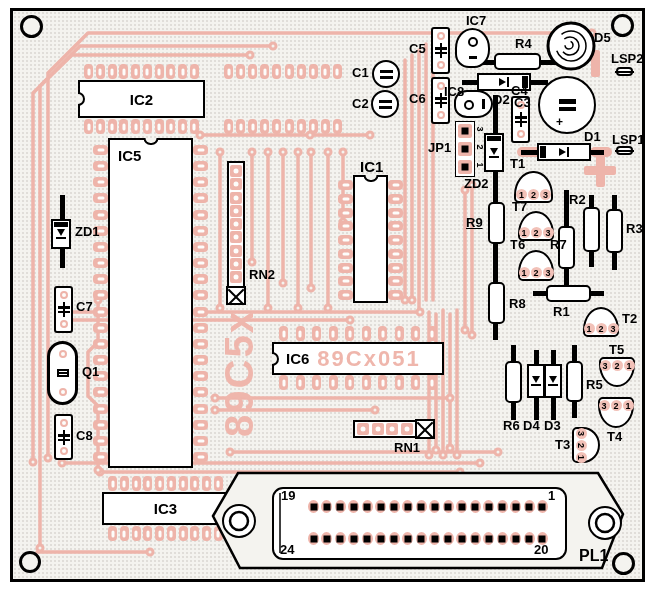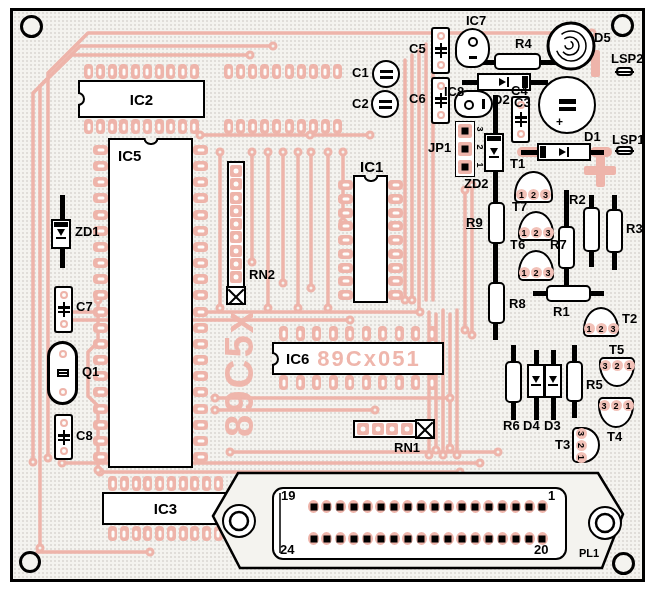--- a/index.html
+++ b/index.html
@@ -4,21 +4,21 @@
 <style>
   html,body{margin:0;padding:0;background:#fff;}
   #stage{position:relative;width:657px;height:600px;background:#fff;overflow:hidden;
          font-family:"Liberation Sans",sans-serif;}
   .board{position:absolute;left:10px;top:8px;width:635px;height:574px;box-sizing:border-box;
          border:3px solid #000;background-color:#f4f3ef;
          background-image:radial-gradient(circle,rgba(120,110,100,0.16) 1px,transparent 1.3px);
          background-size:4px 4px;}
   svg.layer{position:absolute;left:0;top:0;}
   .lbl{position:absolute;font-weight:700;font-size:13px;color:#000;white-space:nowrap;z-index:6;line-height:1;}
-  .lbl.big{font-size:11px;}
+  .lbl.big{font-size:16px;}
   .mhole{position:absolute;width:23px;height:23px;border-radius:50%;border:3px solid #000;
          background:#f4f3ef;box-sizing:border-box;z-index:5;}
   
   .dip{position:absolute;z-index:4;}
   .chipbody{position:absolute;background:#fff;border:2px solid #000;box-sizing:border-box;
             display:flex;align-items:center;justify-content:center;font-weight:700;font-size:15px;}
   .notch-l{position:absolute;left:-2px;top:50%;transform:translateY(-50%);width:7px;height:14px;
            border:2px solid #000;border-left:none;border-radius:0 14px 14px 0;background:#f4f3ef;box-sizing:border-box;}
   .notch-r{position:absolute;right:-2px;top:50%;transform:translateY(-50%);width:7px;height:14px;
            border:2px solid #000;border-right:none;border-radius:14px 0 0 14px;background:#f4f3ef;box-sizing:border-box;}

